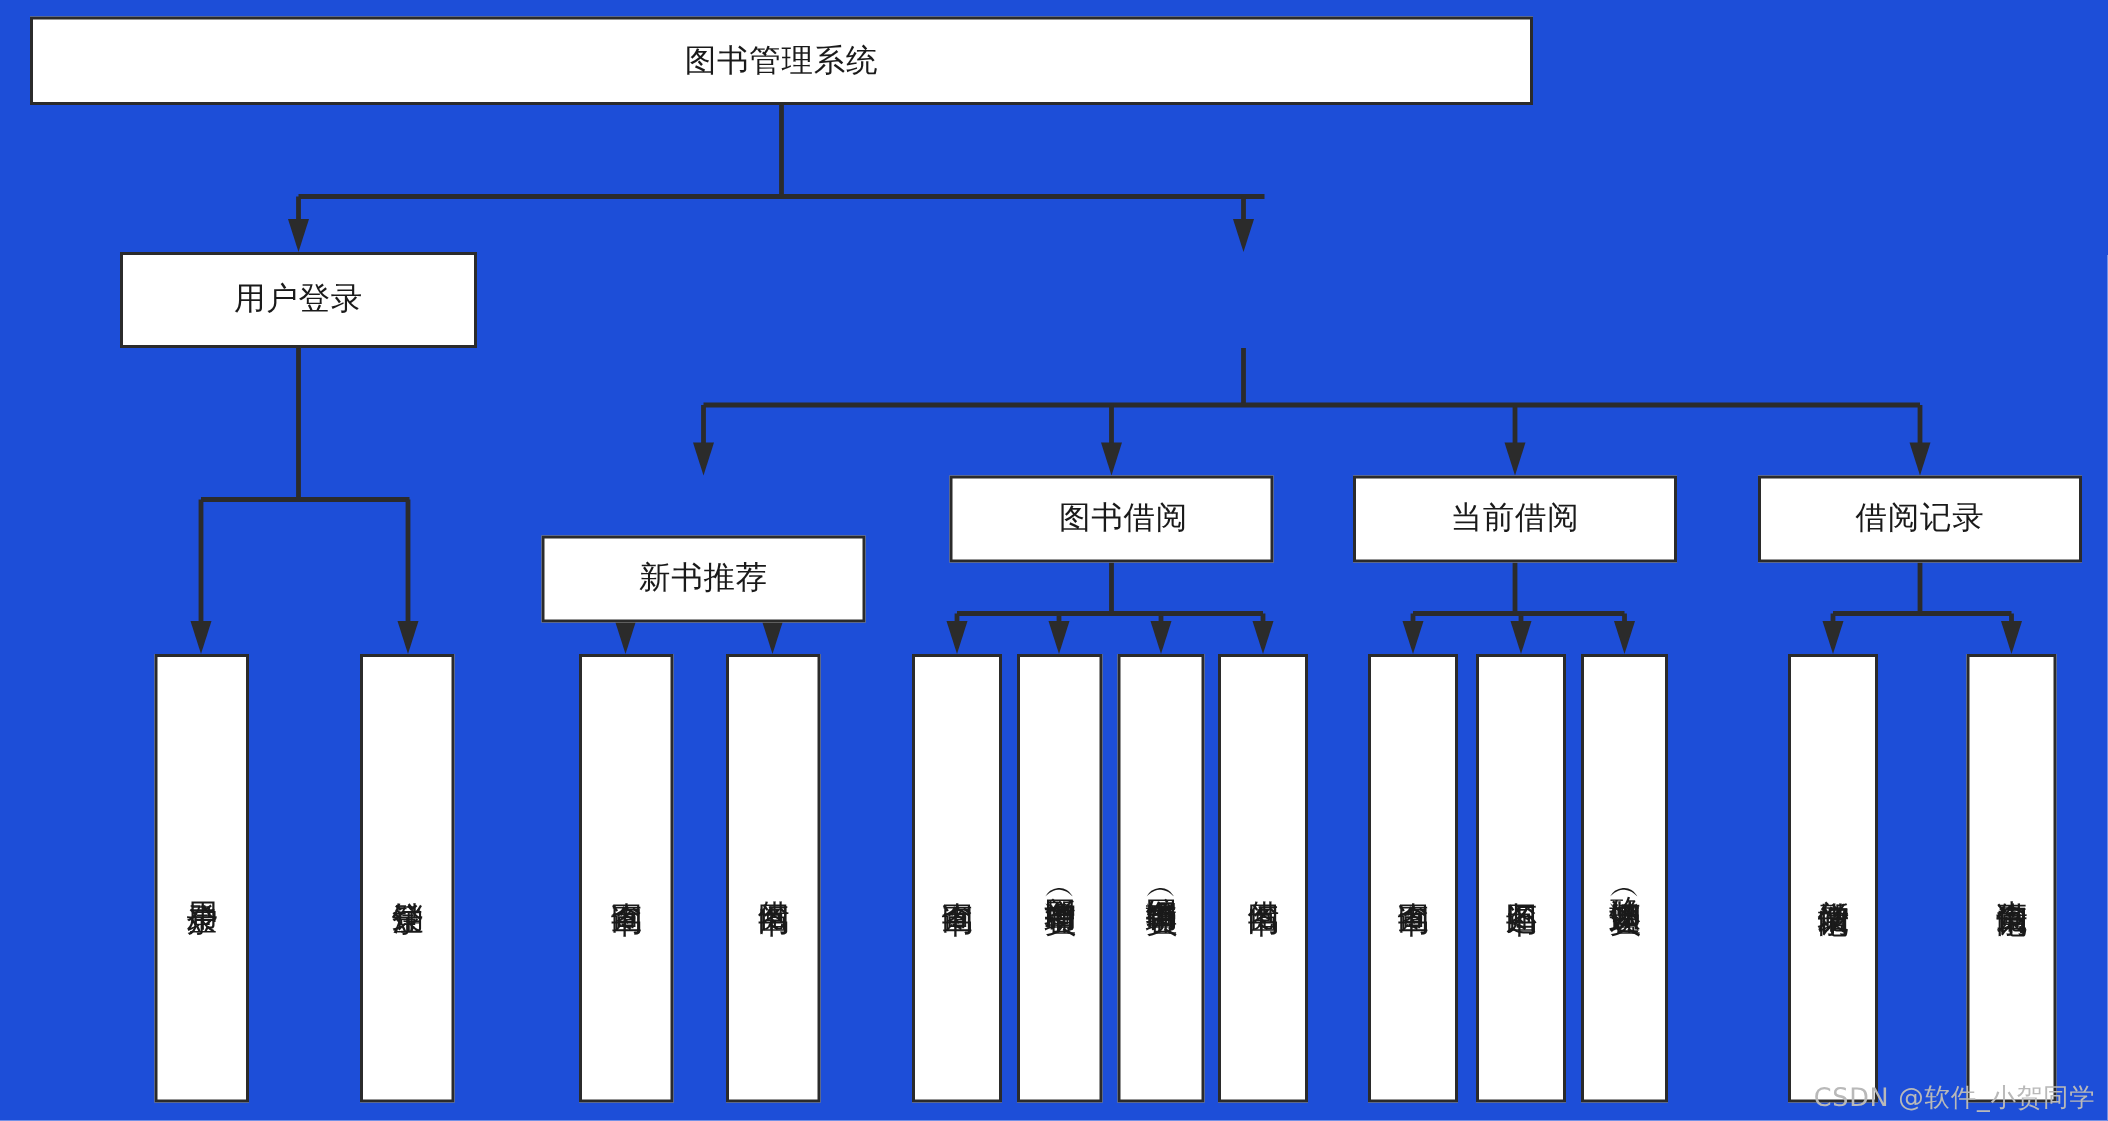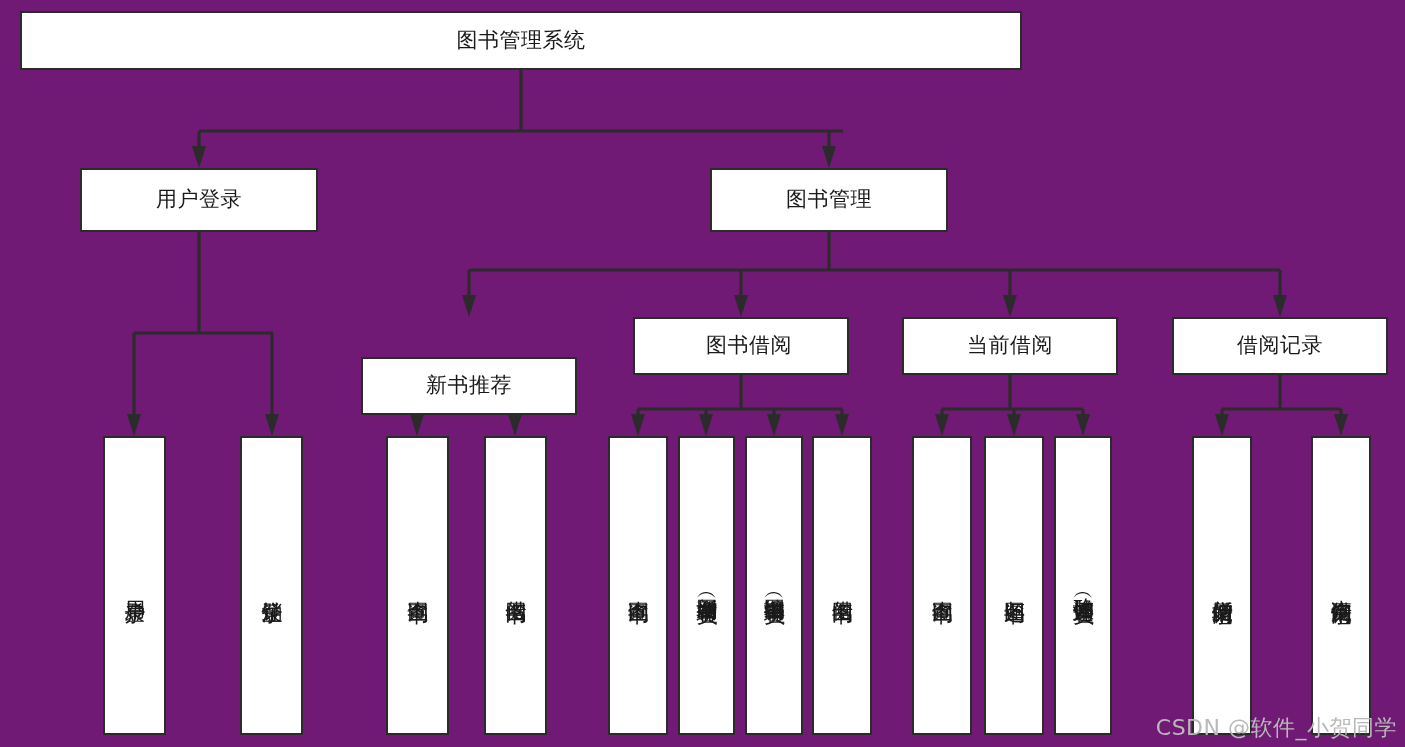--- a/index.html
+++ b/index.html
@@ -10,21 +10,21 @@
   body {
     width: 1405px;
     height: 747px;
     font-family: "DejaVu Sans", "Liberation Sans", sans-serif;
     overflow: hidden;
   }
   #diagram-root {
     position: relative;
     width: 1405px;
     height: 747px;
-    background: #701a75;
+    background: #1d4ed8;
   }
   svg.connectors {
     position: absolute;
     left: 0;
     top: 0;
     width: 1405px;
     height: 747px;
     pointer-events: none;
   }
   .node {
@@ -53,21 +53,21 @@
     font-size: 21px;
     line-height: 1.18;
     letter-spacing: 1px;
     white-space: nowrap;
     text-align: center;
   }
   .watermark {
     position: absolute;
     right: 8px;
     bottom: 4px;
-    font-size: 22px;
+    font-size: 17px;
     color: #b9b9b9;
     white-space: nowrap;
     letter-spacing: 0.5px;
   }
 </style>
 </head>
 <body>
 
 <div id="diagram-root">
 
@@ -151,23 +151,20 @@
     </g>
   </svg>
 
   <div class="node horiz" style="left:20px; top:11px; width:1002px; height:59px;">
     <span class="node-label">图书管理系统</span>
   </div>
 
   <div class="node horiz" style="left:80px; top:168px; width:238px; height:64px;">
     <span class="node-label">用户登录</span>
   </div>
-  <div class="node horiz" style="left:710px; top:168px; width:238px; height:64px;">
-    <span class="node-label">图书管理</span>
-  </div>
 
   <div class="node horiz" style="left:361px; top:317px; width:216px; height:58px;margin-top:40px;">
     <span class="node-label">新书推荐</span>
   </div>
   <div class="node horiz" style="left:633px; top:317px; width:216px; height:58px;padding-left:16px;">
     <span class="node-label">图书借阅</span>
   </div>
   <div class="node horiz" style="left:1172px; top:317px; width:216px; height:58px;">
     <span class="node-label">借阅记录</span>
   </div>

